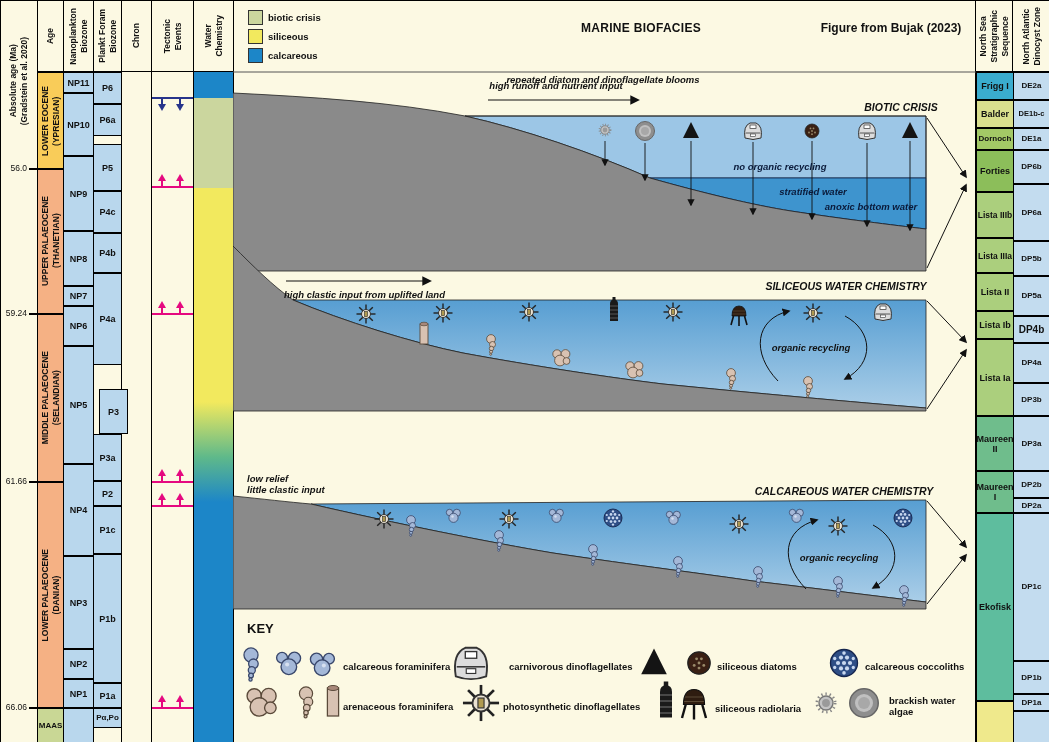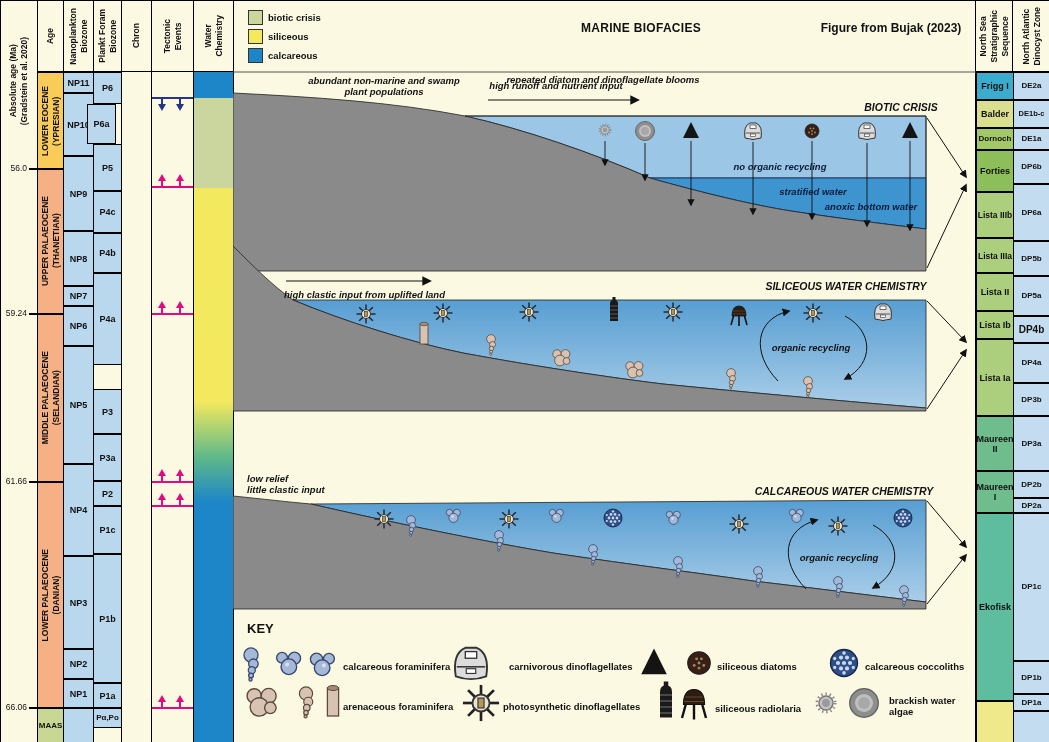--- a/index.html
+++ b/index.html
@@ -89,26 +89,26 @@
   <div class="cell" style="left:62px;top:555px;width:31px;height:93px;background:#B9D7ED">NP3</div>
   <div class="cell" style="left:62px;top:648px;width:31px;height:30px;background:#B9D7ED">NP2</div>
   <div class="cell" style="left:62px;top:678px;width:31px;height:29px;background:#B9D7ED">NP1</div>
   <div class="cell" style="left:62px;top:707px;width:31px;height:35px;background:#B9D7ED"></div>
 
   <div class="hdr" style="left:92px;top:0;width:29px;height:70px">
     <span class="vt">Plankt Foram
 Biozone</span>
     </div>
   <div class="cell" style="left:92px;top:71px;width:29px;height:32px;background:#B9D7ED">P6</div>
-  <div class="cell" style="left:86px;top:103px;width:29px;height:40px;background:#B9D7ED">P6a</div>
+  <div class="cell" style="left:92px;top:103px;width:29px;height:32px;background:#B9D7ED">P6a</div>
   <div class="cell" style="left:92px;top:143px;width:29px;height:47px;background:#B9D7ED">P5</div>
   <div class="cell" style="left:92px;top:190px;width:29px;height:42px;background:#B9D7ED">P4c</div>
   <div class="cell" style="left:92px;top:232px;width:29px;height:40px;background:#B9D7ED">P4b</div>
   <div class="cell" style="left:92px;top:272px;width:29px;height:92px;background:#B9D7ED">P4a</div>
-  <div class="cell" style="left:92px;top:388px;width:29px;height:45px;background:#B9D7ED">P3</div>
+  <div class="cell" style="left:98px;top:388px;width:29px;height:45px;background:#B9D7ED">P3</div>
   <div class="cell" style="left:92px;top:433px;width:29px;height:47px;background:#B9D7ED">P3a</div>
   <div class="cell" style="left:92px;top:480px;width:29px;height:25px;background:#B9D7ED">P2</div>
   <div class="cell" style="left:92px;top:505px;width:29px;height:48px;background:#B9D7ED">P1c</div>
   <div class="cell" style="left:92px;top:553px;width:29px;height:129px;background:#B9D7ED">P1b</div>
   <div class="cell" style="left:92px;top:682px;width:29px;height:25px;background:#B9D7ED">P1a</div>
   <div class="cell" style="left:92px;top:707px;width:29px;height:20px;background:#B9D7ED;font-size:8px">Pα,Po</div>
 
   <div class="hdr" style="left:120px;top:0;width:31px;height:70px">
     <span class="vt">Chron</span>
     </div>
@@ -402,22 +402,20 @@
     <span>siliceous</span>
     </div>
   <div class="leg" style="left:247px;top:47px">
     <span class="legsq" style="background:#1C86C8"></span>
     <span>calcareous</span>
     </div>
 
   <div class="pt ptc" style="left:520px;top:22px;width:240px;font-style:normal;font-size:12px;letter-spacing:.3px">MARINE BIOFACIES</div>
   <div class="pt ptc" style="left:805px;top:22px;width:170px;font-style:normal;font-size:12px">Figure from Bujak (2023)</div>
 
-  <div class="pt ptc" style="left:293px;top:74px;width:180px">abundant non-marine and swamp
-plant populations</div>
   <div class="pt ptc" style="left:455px;top:79px;width:200px">high runoff and nutrient input</div>
   <div class="pt ptc" style="left:492px;top:73px;width:220px">repeated diatom and dinoflagellate blooms</div>
   <div class="pt ptc ptt" style="left:830px;top:101px;width:140px">BIOTIC CRISIS</div>
   <div class="pt ptc" style="left:699px;top:160px;width:160px;color:#0a1a3a">no organic recycling</div>
   <div class="pt ptc" style="left:742px;top:185px;width:140px;color:#0a1a3a">stratified water</div>
   <div class="pt ptc" style="left:790px;top:200px;width:160px;color:#0a1a3a">anoxic bottom water</div>
 
   <div class="pt" style="left:283px;top:288px;width:200px">high clastic input from uplifted land</div>
   <div class="pt ptc ptt" style="left:750px;top:280px;width:190px">SILICEOUS WATER CHEMISTRY</div>
   <div class="pt ptc" style="left:740px;top:341px;width:140px">organic recycling</div>

